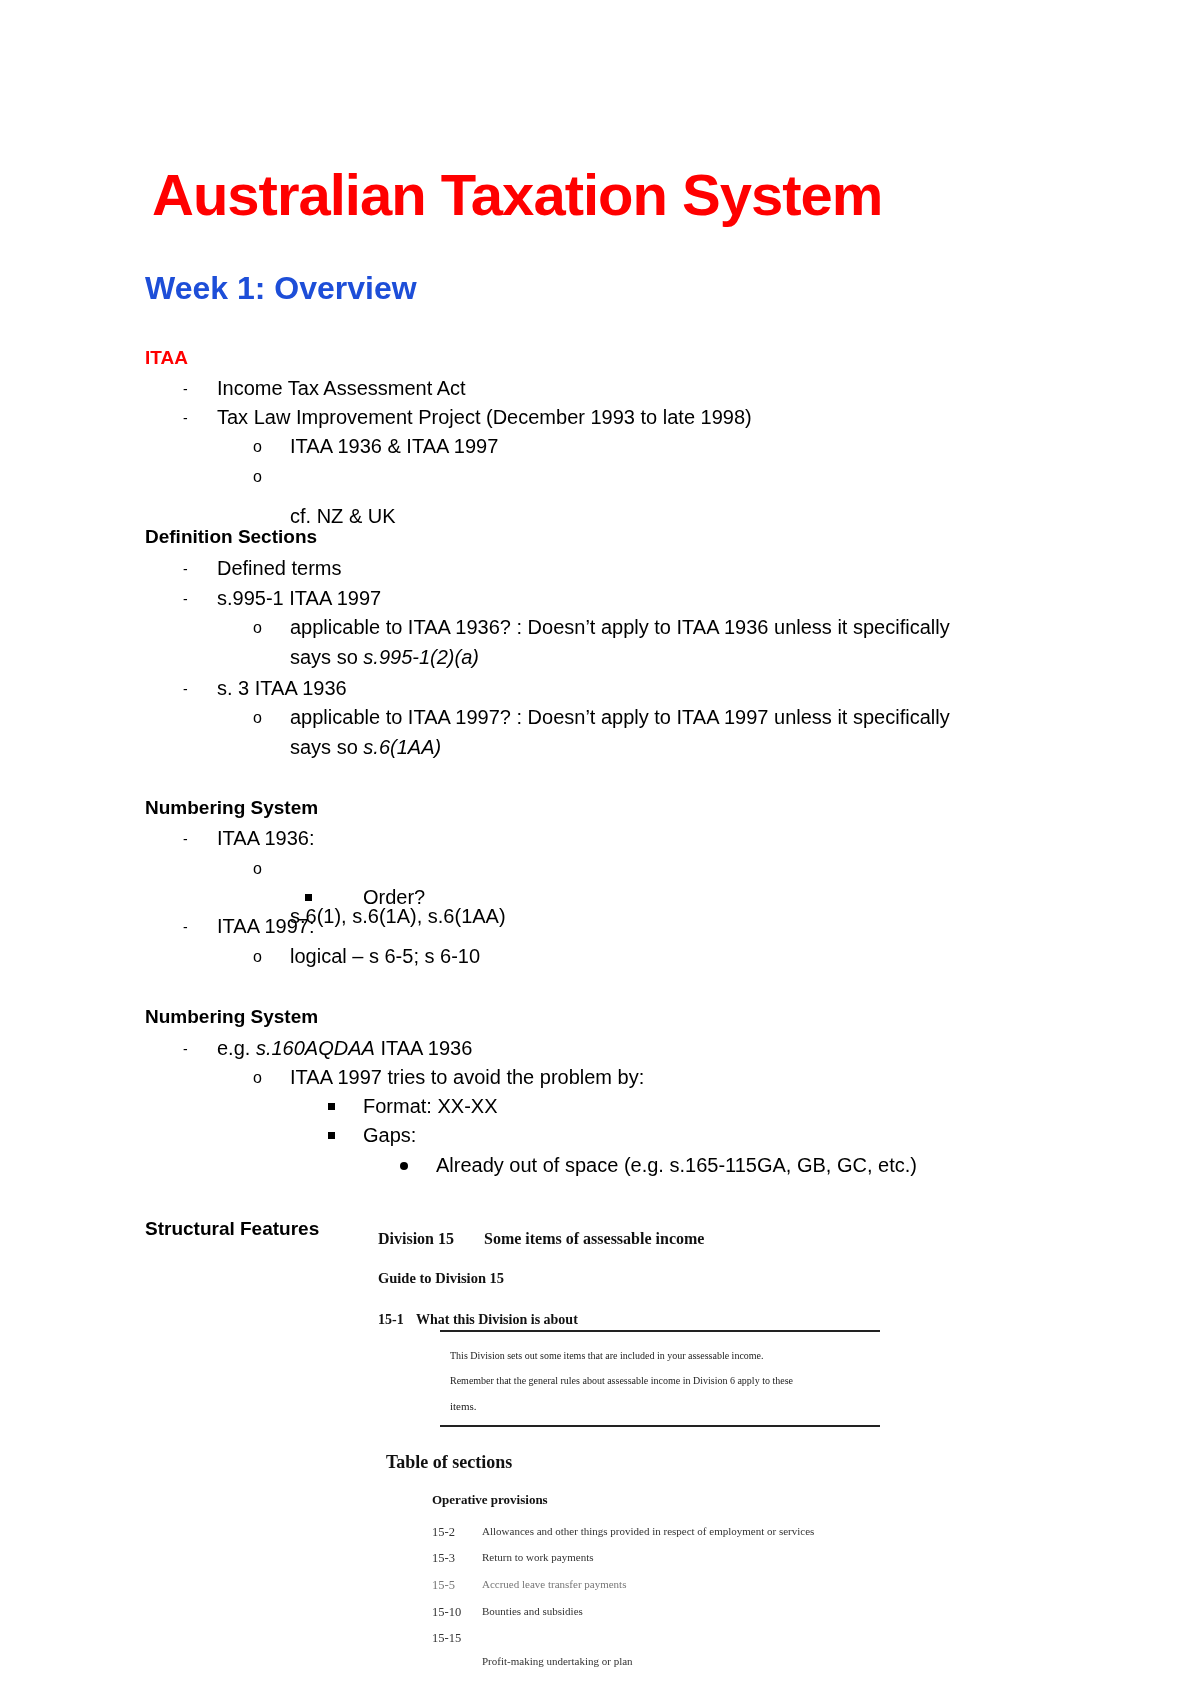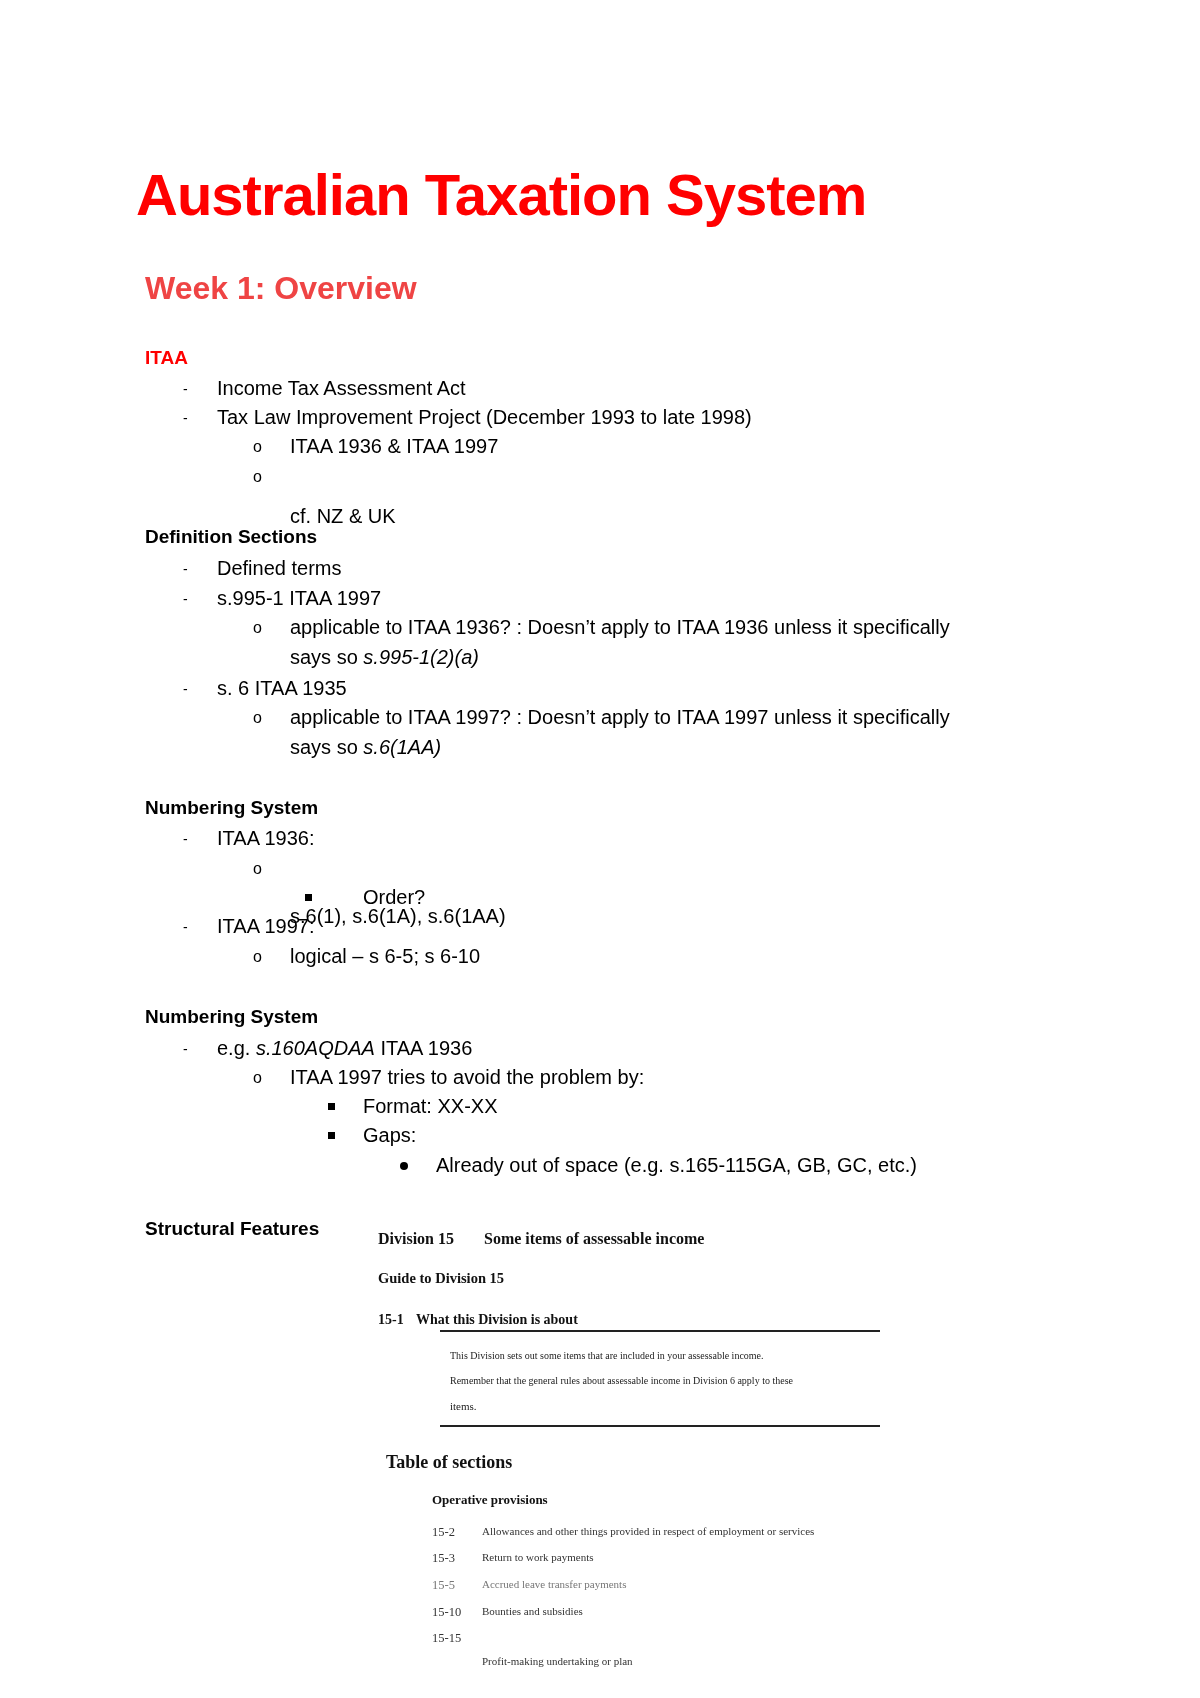--- a/index.html
+++ b/index.html
@@ -1,22 +1,22 @@
 <!DOCTYPE html>
 <html><head>
 <meta charset="utf-8">
 <style>
   html, body { margin: 0; padding: 0; background: #ffffff; }
   body { width: 1200px; height: 1698px; position: relative; overflow: hidden;
          font-family: "Liberation Sans", "DejaVu Sans", sans-serif; color: #000; }
   .page { position: absolute; left: 0; top: 0; width: 1200px; height: 1698px; }
-  .title { position: absolute; left: 136px; top: 160px; font-size: 58px; font-weight: bold;
+  .title { position: absolute; left: 152px; top: 160px; font-size: 58px; font-weight: bold;
            color: #ff0000; letter-spacing: -1px; line-height: 70px; white-space: nowrap; }
   .subtitle { position: absolute; left: 145px; top: 268px; font-size: 32px; font-weight: bold;
-              color: #ef4444; line-height: 40px; white-space: nowrap; }
+              color: #1d4ed8; line-height: 40px; white-space: nowrap; }
   .line { position: absolute; font-size: 20px; line-height: 26px; white-space: nowrap; }
   .h-red { color: #ff0000; font-weight: bold; font-size: 19px; }
   .h-black { font-weight: bold; font-size: 19px; }
   .marker { position: absolute; font-size: 20px; line-height: 26px; }
   .dash { font-size: 14px; }
   .circle { font-size: 16px; }
   .square { width: 7px; height: 7px; background: #000; position: absolute; }
   .dot { width: 8px; height: 8px; background: #000; border-radius: 50%; position: absolute; }
   .ital { font-style: italic; }
   
@@ -49,21 +49,21 @@
 
   <div class="line h-black" style="left:145px; top:524px;">Definition Sections</div>
   <span class="marker dash" style="left:183px; top:556px;">-</span>
   <div class="line" style="left:217px; top:555px;">Defined terms</div>
   <span class="marker dash" style="left:183px; top:586px;">-</span>
   <div class="line" style="left:217px; top:585px;">s.995-1 ITAA 1997</div>
   <span class="marker circle" style="left:253px; top:615px;">o</span>
   <div class="line" style="left:290px; top:614px;">applicable to ITAA 1936? : Doesn’t apply to ITAA 1936 unless it specifically</div>
   <div class="line" style="left:290px; top:644px;"><span>says so </span><span class="ital">s.995-1(2)(a)</span></div>
   <span class="marker dash" style="left:183px; top:676px;">-</span>
-  <div class="line" style="left:217px; top:675px;">s. 6 ITAA 1935</div>
+  <div class="line" style="left:217px; top:675px;">s. 3 ITAA 1936</div>
   <span class="marker circle" style="left:253px; top:705px;">o</span>
   <div class="line" style="left:290px; top:704px;">applicable to ITAA 1997? : Doesn’t apply to ITAA 1997 unless it specifically</div>
   <div class="line" style="left:290px; top:734px;"><span>says so </span><span class="ital">s.6(1AA)</span></div>
 
   <div class="line h-black" style="left:145px; top:795px;">Numbering System</div>
   <span class="marker dash" style="left:183px; top:826px;">-</span>
   <div class="line" style="left:217px; top:825px;">ITAA 1936:</div>
   <span class="marker circle" style="left:253px; top:856px;">o</span>
   <div class="line" style="left:290px; top:855px;margin-top:48px;">s.6(1), s.6(1A), s.6(1AA)</div>
   <span class="square" style="left:305px; top:894px;"></span>

